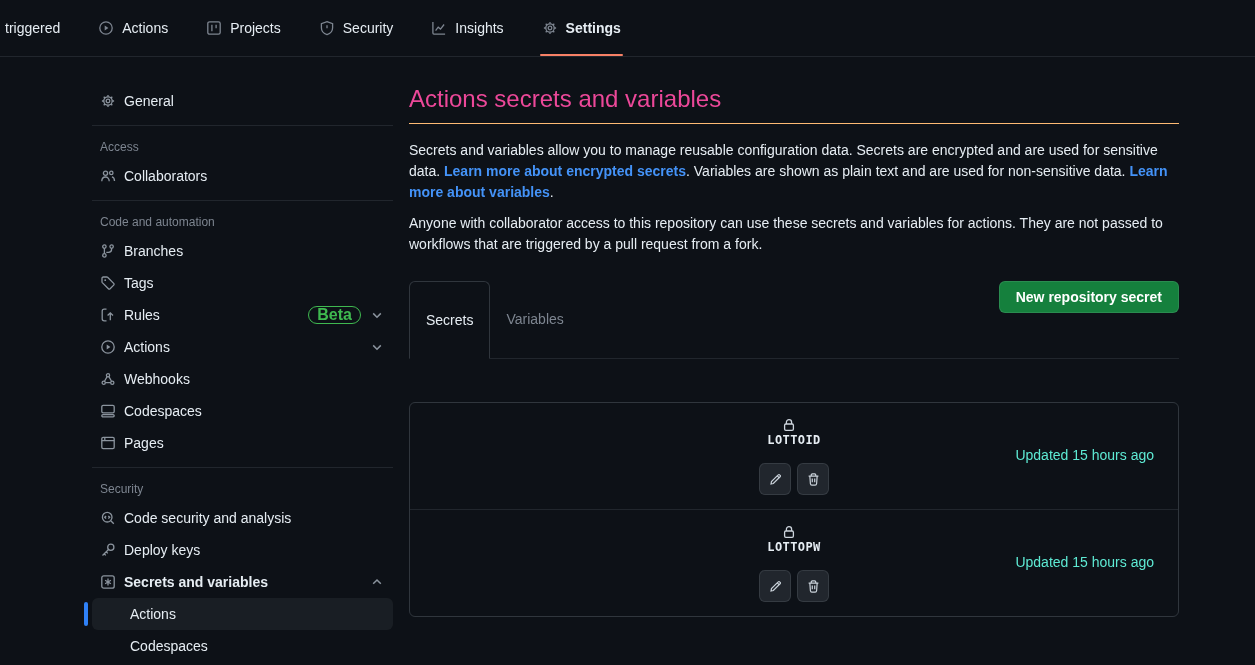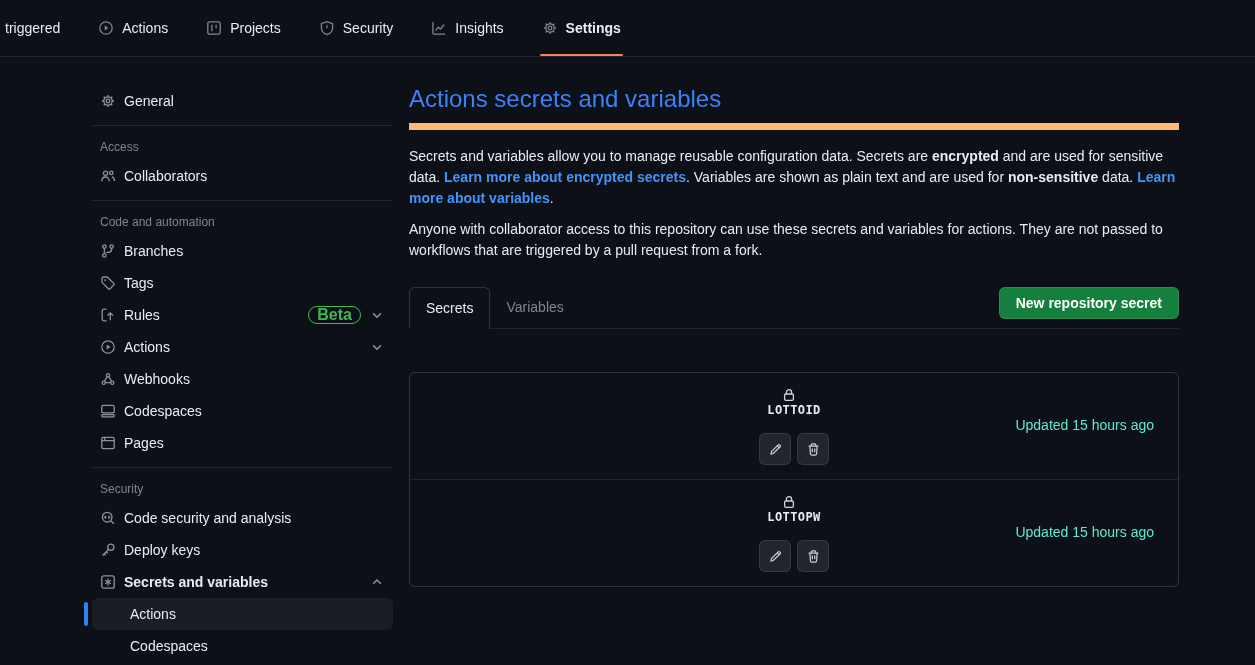--- a/index.html
+++ b/index.html
@@ -59,34 +59,34 @@
   .side-sub { padding-left: 38px; }
   .side-sub.selected { background: rgba(177,186,196,0.08); }
   .side-sub.selected::before {
     content: ""; position: absolute; left: -8px; top: 4px; bottom: 4px;
     width: 4px; border-radius: 2px; background: #2f81f7;
   }
 
   
   .content { width: 770px; }
   .page-title {
-    font-size: 24px; font-weight: 400; color: #3b82f6;
-    padding-bottom: 10px; border-bottom: 7px solid #fdba74;
+    font-size: 24px; font-weight: 400; color: #ec4899;
+    padding-bottom: 10px; border-bottom: 1px solid #fdba74;
   }
   .para { margin-top: 16px; line-height: 21px; }
   .para.note { margin-top: 10px; }
   .para a { color: #4493f8; text-decoration: none; cursor: pointer; font-weight: bold; }
-  .para b { font-weight: 700; }
+  .para b { font-weight: 400; }
 
   .tabnav {
     margin-top: 26px; display: flex; align-items: flex-start;
     border-bottom: 1px solid #21262d;
   }
   .tab {
-    display: inline-block; padding: 10px 16px; line-height: 20px;
+    display: inline-block; padding: 28px 16px; line-height: 20px;
     color: #e6edf3; text-decoration: none; cursor: pointer;
   }
   .tab.active {
     background: #0d1117;
     border: 1px solid #30363d; border-bottom-color: #0d1117;
     border-radius: 6px 6px 0 0; margin-bottom: -1px;
   }
   .tab.muted { color: #7d8590; }
   .btn-green {
     margin-left: auto; height: 32px; padding: 0 16px;

